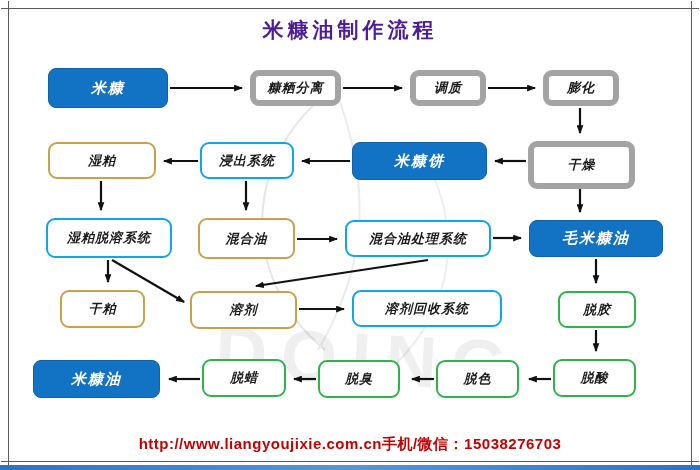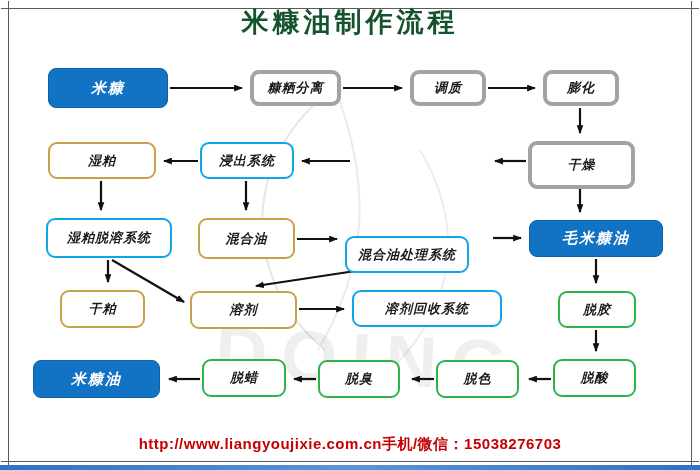--- a/index.html
+++ b/index.html
@@ -7,43 +7,43 @@
     position:relative;width:700px;height:470px;background:#ffffff;
     font-family:"Liberation Sans","DejaVu Sans",sans-serif;overflow:hidden;
   }
   
   .frame{position:absolute;inset:8px;border:1px solid #5a5a5a;pointer-events:none;}
   .tick{position:absolute;background:#5a5a5a;pointer-events:none;}
   .tick.h{height:1px;width:30px;}
   .tick.v{width:1px;height:30px;}
   
   .title{
-    position:absolute;top:4px;left:0;width:100%;text-align:center;
-    font-size:27px;font-weight:bold;letter-spacing:4px;color:#14532d;
+    position:absolute;top:16px;left:0;width:100%;text-align:center;
+    font-size:21px;font-weight:bold;letter-spacing:4px;color:#4c1d95;
   }
   
   .wm-text{
     position:absolute;left:215px;top:318px;font-size:72px;font-weight:bold;
     letter-spacing:14px;color:rgba(100,100,100,0.10);transform:rotate(3deg);
     pointer-events:none;user-select:none;
   }
   svg.lines{position:absolute;left:0;top:0;pointer-events:none;}
   
   .node{
     position:absolute;box-sizing:border-box;border-radius:9px;
     display:flex;align-items:center;justify-content:center;
     font-size:13px;font-weight:bold;color:#1a1a1a;background:#ffffff;
     letter-spacing:1px;
     font-style:italic;
   }
   .node.blue{
     background:#1273c5;border:1px solid #0e62aa;color:#ffffff;
     font-size:15px;letter-spacing:2px;border-radius:8px;
   }
-  .node.graygreen{border:4px solid #a3a3a3;}
+  .node.graygreen{border:6px solid #a3a3a3;}
   .node.gold{border:2px solid #c8a24a;}
   .node.lightblue{border:2px solid #0ea5e9;}
   .node.green{border:2px solid #2db34a;}
   
   .footer{
     position:absolute;left:0;bottom:16px;width:100%;
     display:flex;justify-content:center;
     font-size:15px;font-weight:bold;color:#c40000;letter-spacing:0.5px;
   }
   .bottom-bar{
@@ -107,25 +107,26 @@
     </g>
   </svg>
 
   <div class="node blue" style="left:48px;top:68px;width:120px;height:40px">米糠</div>
   <div class="node graygreen" style="left:250px;top:70px;width:91px;height:36px">糠粞分离</div>
   <div class="node graygreen" style="left:410px;top:70px;width:76px;height:36px">调质</div>
   <div class="node graygreen" style="left:543px;top:70px;width:76px;height:36px">膨化</div>
 
   <div class="node gold" style="left:48px;top:142px;width:108px;height:37px">湿粕</div>
   <div class="node lightblue" style="left:200px;top:142px;width:94px;height:37px">浸出系统</div>
+  <div class="node blue" style="left:352px;top:142px;width:135px;height:38px">米糠饼</div>
   <div class="node graygreen" style="left:528px;top:141px;width:107px;height:48px">干燥</div>
 
   <div class="node lightblue" style="left:46px;top:218px;width:126px;height:40px">湿粕脱溶系统</div>
   <div class="node gold" style="left:198px;top:218px;width:97px;height:41px">混合油</div>
-  <div class="node lightblue" style="left:345px;top:236px;width:124px;height:37px">混合油处理系统</div>
+  <div class="node lightblue" style="left:345px;top:220px;width:146px;height:37px">混合油处理系统</div>
   <div class="node blue" style="left:529px;top:220px;width:134px;height:37px">毛米糠油</div>
 
   <div class="node gold" style="left:60px;top:290px;width:85px;height:38px">干粕</div>
   <div class="node gold" style="left:190px;top:291px;width:107px;height:38px">溶剂</div>
   <div class="node lightblue" style="left:352px;top:290px;width:150px;height:37px">溶剂回收系统</div>
   <div class="node green" style="left:558px;top:291px;width:78px;height:37px">脱胶</div>
 
   <div class="node blue" style="left:33px;top:360px;width:127px;height:38px">米糠油</div>
   <div class="node green" style="left:202px;top:359px;width:84px;height:38px">脱蜡</div>
   <div class="node green" style="left:318px;top:360px;width:82px;height:38px">脱臭</div>

